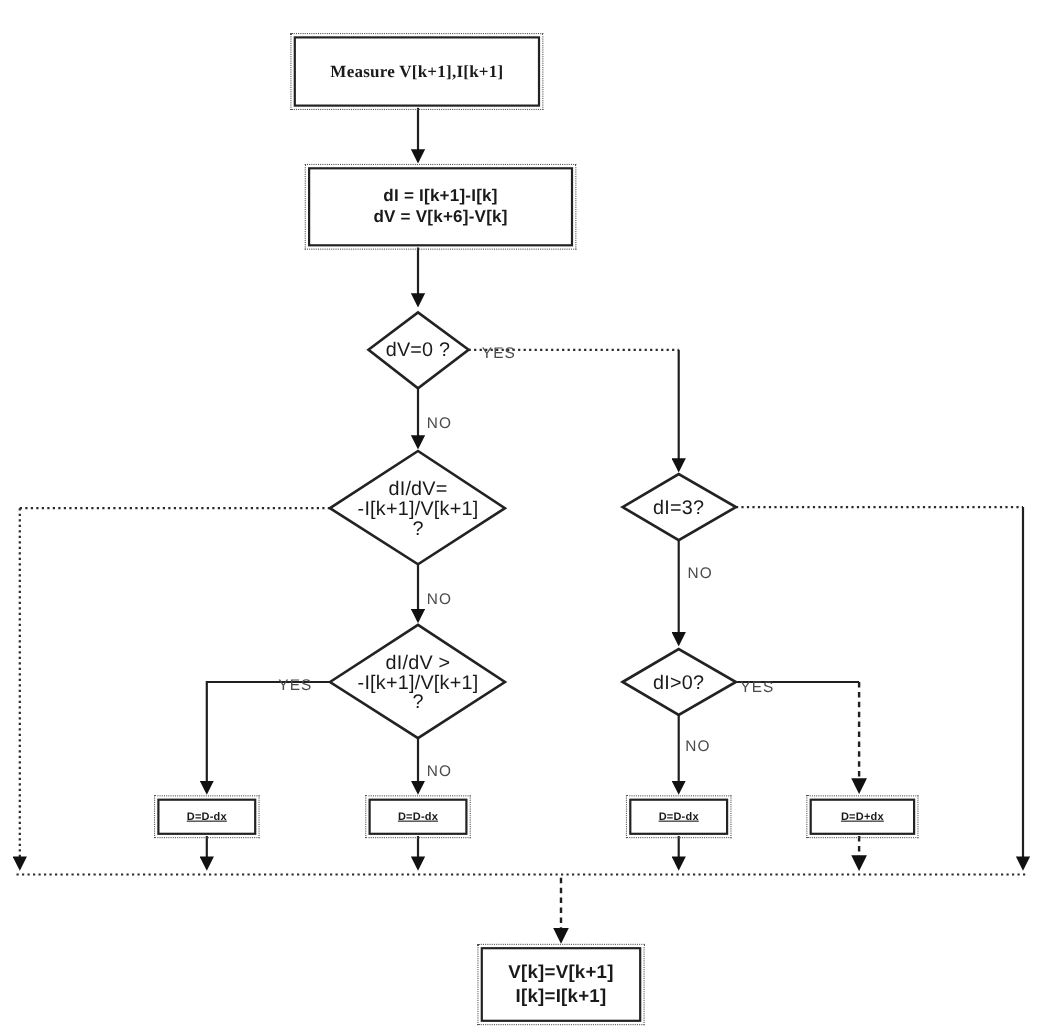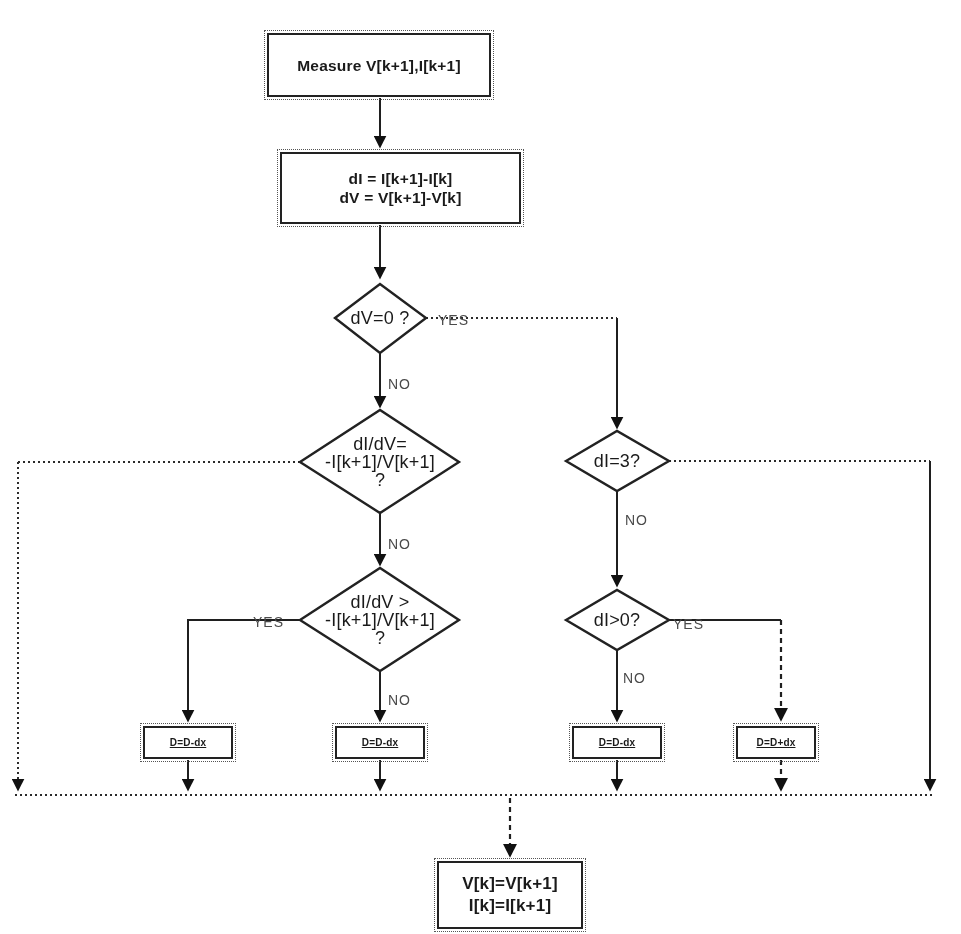--- a/index.html
+++ b/index.html
@@ -102,42 +102,42 @@
 
     <path class="stroke-dashed" d="M510,798 L510,855" marker-end="url(#arrow)"></path>
 
     <polygon class="diamond" points="335,318 380,284 426,318 380,353"></polygon>
     <polygon class="diamond" points="300,462 380,410 459,462 380,513"></polygon>
     <polygon class="diamond" points="566,461 617,431 669,461 617,491"></polygon>
     <polygon class="diamond" points="300,620 380,568 459,620 380,671"></polygon>
     <polygon class="diamond" points="566,620 617,590 669,620 617,650"></polygon>
   </svg>
 
-  <div class="node-box" style="left:267px; top:33px; width:224px; height:64px;">
+  <div class="node-box" style="left:267px; top:33px; width:224px; height:64px;font-family:Liberation Serif, serif;">
     <span>Measure V[k+1],I[k+1]</span>
   </div>
 
   <div class="node-box" style="left:280px; top:152px; width:241px; height:72px;">
     <span>dI = I[k+1]-I[k]</span>
-    <span>dV = V[k+1]-V[k]</span>
+    <span>dV = V[k+6]-V[k]</span>
   </div>
 
   <div class="node-box small" style="left:143px; top:726px; width:90px; height:33px;">
     <span>D=D-dx</span>
   </div>
 
   <div class="node-box small" style="left:335px; top:726px; width:90px; height:33px;">
     <span>D=D-dx</span>
   </div>
 
   <div class="node-box small" style="left:572px; top:726px; width:90px; height:33px;">
     <span>D=D-dx</span>
   </div>
 
-  <div class="node-box small" style="left:736px; top:726px; width:80px; height:33px;">
+  <div class="node-box small" style="left:736px; top:726px; width:96px; height:33px;">
     <span>D=D+dx</span>
   </div>
 
   <div class="node-box" style="left:437px; top:861px; width:146px; height:68px; font-size:17px; line-height:22px;">
     <span>V[k]=V[k+1]</span>
     <span>I[k]=I[k+1]</span>
   </div>
 
   <div class="diamond-text" style="left:335px; top:309px; width:90px;">dV=0 ?</div>
 

